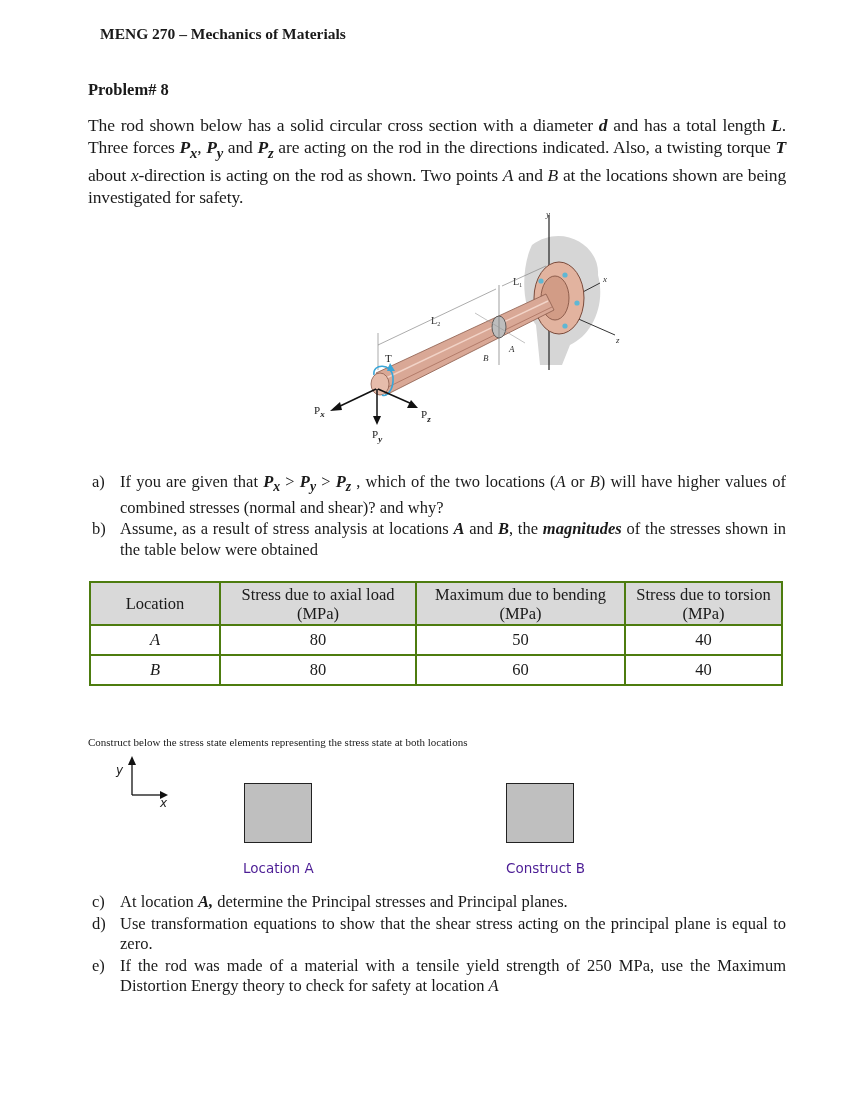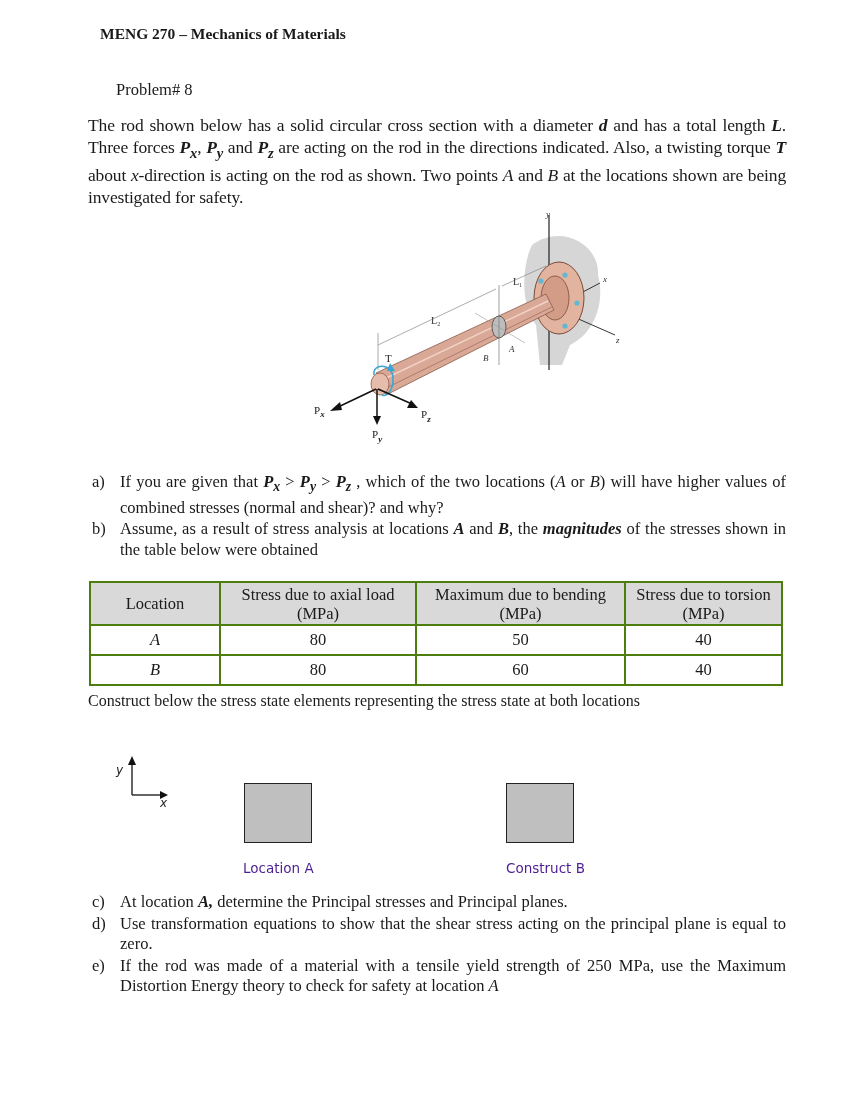--- a/index.html
+++ b/index.html
@@ -1,36 +1,36 @@
 <!DOCTYPE html>
 <html><head>
 <meta charset="utf-8">
 <style>
   html, body { margin:0; padding:0; background:#ffffff; }
   body { width:841px; height:1107px; position:relative; overflow:hidden;
          font-family:"Liberation Serif", "DejaVu Serif", serif; color:#1a1a1a; }
   .abs { position:absolute; }
   .course { left:88px; top:25px; font-size:15.5px; font-weight:bold;margin-left:12px; }
-  .problem { left:88px; top:80px; font-size:16.5px; font-weight:normal;margin-left:28px; }
+  .problem { left:88px; top:80px; font-size:16.5px; font-weight:bold; }
   .intro { left:88px; top:114px; width:698px; font-size:17.5px; line-height:22px;
            text-align:justify; letter-spacing:-0.15px; }
   .intro b, .qtext b { font-weight:bold; }
   .figure { left:300px; top:205px; width:340px; height:250px; }
   .qlist { left:92px; width:694px; font-size:16.5px; line-height:20.5px; }
   .q { position:relative; padding-left:28px; text-align:justify; margin-bottom:1px; }
   .q .ql { position:absolute; left:0; top:0; }
   .qa { top:472px; }
   .qc { top:892px; }
   table.stress { position:absolute; left:89px; top:581px; width:694px; border-collapse:collapse;
                  font-size:16.5px; }
   table.stress th, table.stress td { border:2px solid #4d7c0f; text-align:center; font-weight:normal; }
   table.stress th { background:#d9d9d9; height:41px; line-height:19px; padding:0 4px; }
   table.stress td { height:26px; line-height:26px; }
   table.stress td.loc { font-style:italic; }
-  .construct { left:88px; top:692px; font-size:16px; }
+  .construct { left:88px; top:736px; font-size:11px; }
   .axes { left:112px; top:755px; width:60px; height:52px; }
   .elem { width:66px; height:58px; background:#bfbfbf; border:1.5px solid #222; }
   .elemA { left:244px; top:783px; }
   .elemB { left:506px; top:783px; }
   .loclabel { font-family:"DejaVu Sans", "Liberation Sans", sans-serif; font-size:13.5px; color:#4c1d95; }
   .locA { left:243px; top:860px; }
   .locB { left:506px; top:860px; }
 </style>
 </head>
 <body>

